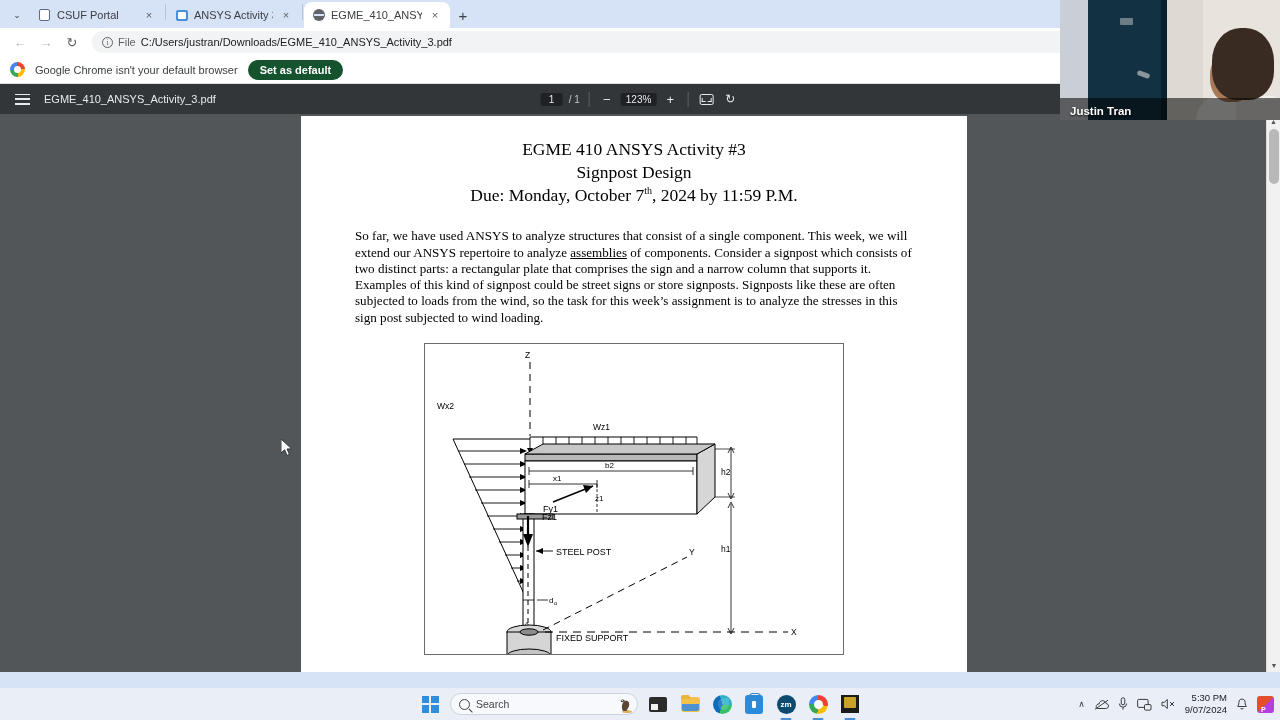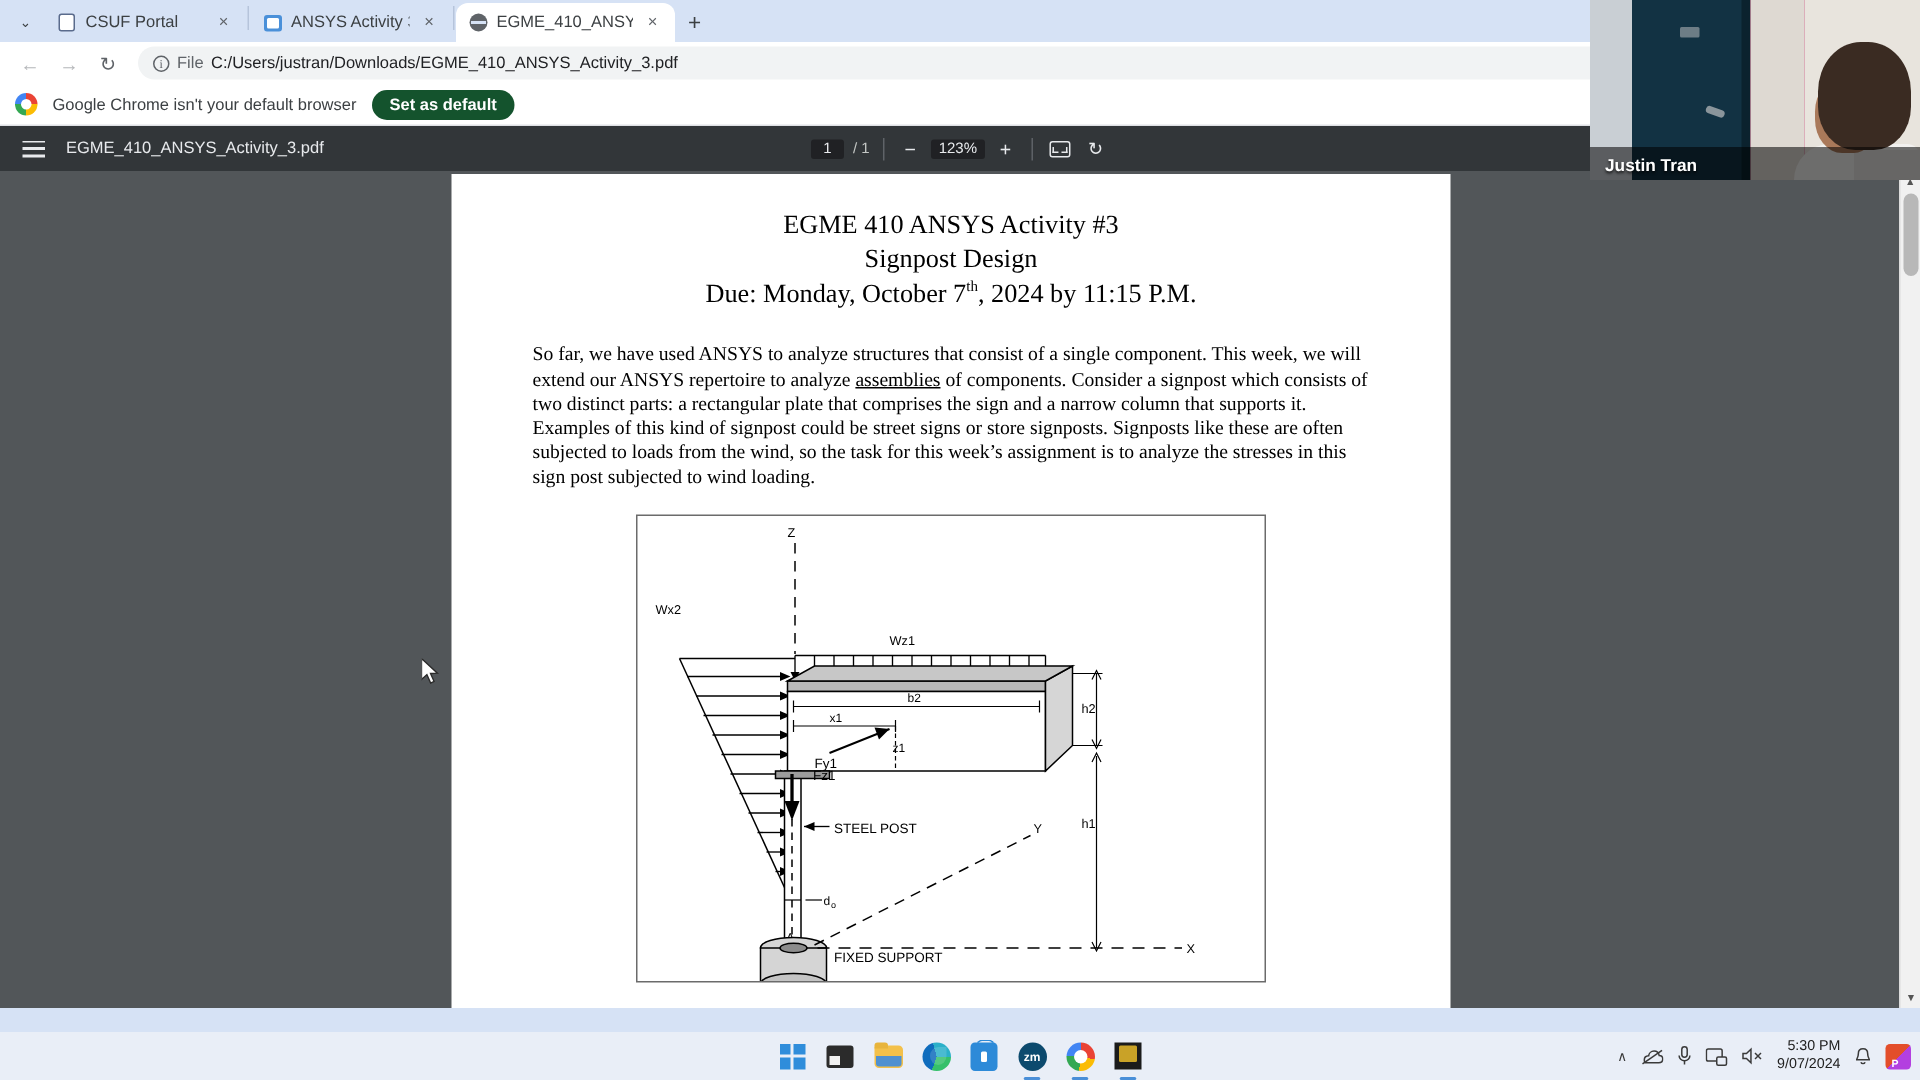--- a/index.html
+++ b/index.html
@@ -229,21 +229,21 @@
   </div>
 
   <div class="pdf-body">
 
     <div class="page">
       <div class="page-inner">
         <div class="doc-title">
           <div>EGME 410 ANSYS Activity #3</div>
           <div>Signpost Design</div>
           <div>
-            <span>Due: Monday, October 7</span><sup>th</sup><span>, 2024 by 11:15 P.M.</span>
+            <span>Due: Monday, October 7</span><sup>th</sup><span>, 2024 by 11:59 P.M.</span>
           </div>
         </div>
 
         <p class="doc-para"><span>So far, we have used ANSYS to analyze structures that consist of a single component. This week, we will extend our ANSYS repertoire to analyze </span><u>assemblies</u><span> of components. Consider a signpost which consists of two distinct parts: a rectangular plate that comprises the sign and a narrow column that supports it. Examples of this kind of signpost could be street signs or store signposts. Signposts like these are often subjected to loads from the wind, so the task for this week’s assignment is to analyze the stresses in this sign post subjected to wind loading.</span></p>
 
         <div class="figwrap">
           <div class="figbox">
             <svg width="418" height="310" viewBox="0 0 418 310">
               <g stroke="#000" fill="none" stroke-width="1">
 
@@ -415,20 +415,31 @@
 
     <div class="tbicon">
       <span class="win-logo">
           <i></i>
           <i></i>
           <i></i>
           <i></i>
         </span>
     </div>
 
+    <div class="searchpill">
+      <span class="mag"></span>
+      <span class="stext">Search</span>
+      <svg class="emu" viewBox="0 0 22 18">
+        <ellipse cx="17" cy="15.5" rx="5" ry="1.6" fill="#e0b86a"></ellipse>
+        <path d="M13 15 C11 11 12 6 15 5 C18 4 20 7 19 10 C18.4 12 17 13.5 16.5 15 Z" fill="#5a4632"></path>
+        <path d="M15 5 C14 3.5 12 3 11 4.2 C10.3 5 11 6 12 6.2 Z" fill="#4a3a2a"></path>
+        <circle cx="12.3" cy="4.6" r="0.7" fill="#fff"></circle>
+        <path d="M16 15 L16.6 17 M18 14.6 L18.8 17" stroke="#d9a441" stroke-width="0.9" fill="none"></path>
+      </svg>
+    </div>
 
     <div class="tbicon">
       <span class="ic-explorer-dark"></span>
     </div>
     <div class="tbicon">
       <span class="ic-folder"></span>
     </div>
     <div class="tbicon">
       <span class="ic-edge"></span>
     </div>

